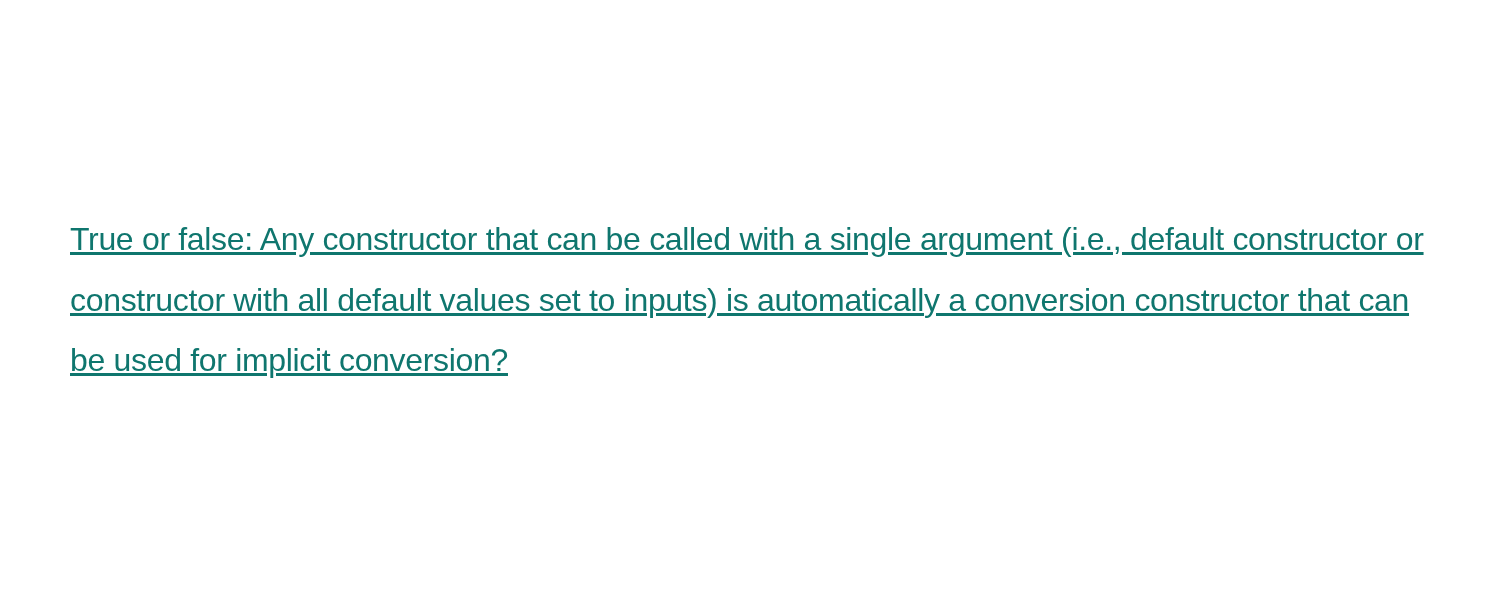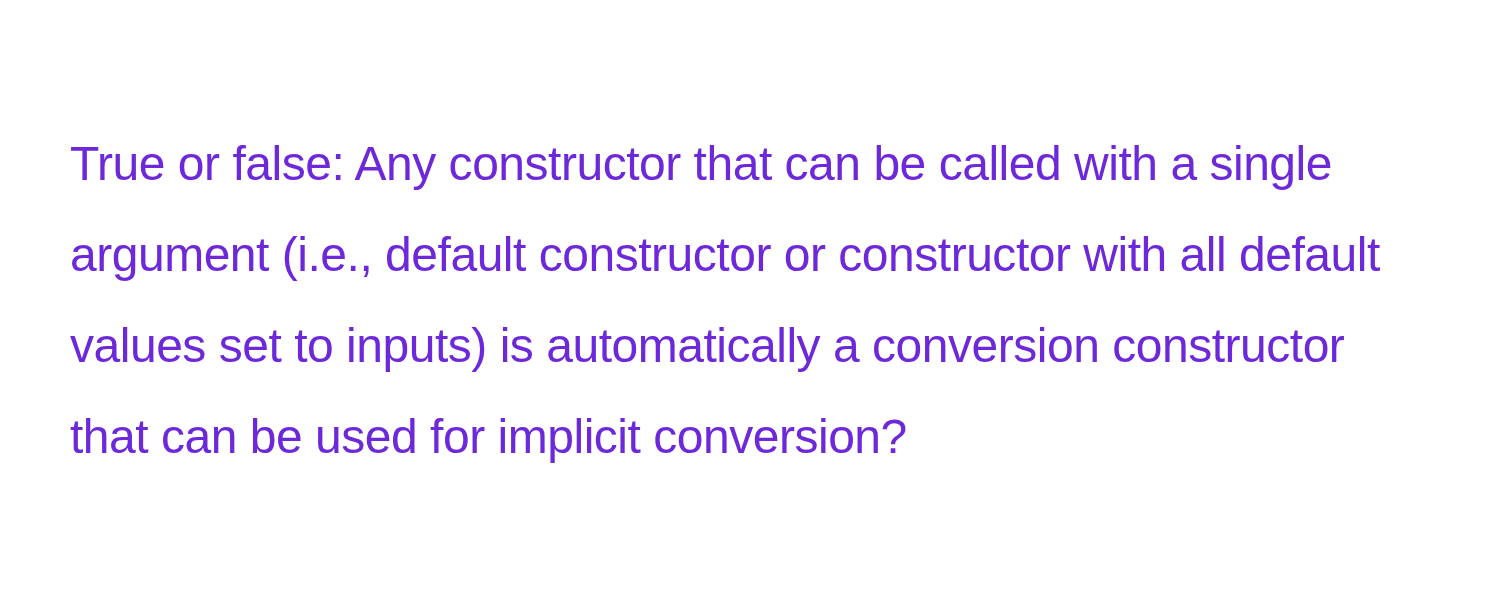--- a/index.html
+++ b/index.html
@@ -10,23 +10,24 @@
     body {
       width: 1500px;
       height: 600px;
       background: #ffffff;
       font-family: -apple-system, BlinkMacSystemFont, "Segoe UI", Helvetica, Arial, sans-serif;
       display: flex;
       align-items: center;
       padding: 60px 70px;
     }
     .question-text {
-      font-size: 48px;
+      font-size: 32px;
       line-height: 1.9;
-      color: #6d28d9;
+      color: #0f766e;
       font-weight: 400;
       letter-spacing: -0.01em;
+      text-decoration: underline;
     }
   </style>
 </head>
 <body>
 
 <div class="question-text">True or false: Any constructor that can be called with a single argument (i.e., default constructor or constructor with all default values set to inputs) is automatically a conversion constructor that can be used for implicit conversion?</div>
 
 </body></html>

